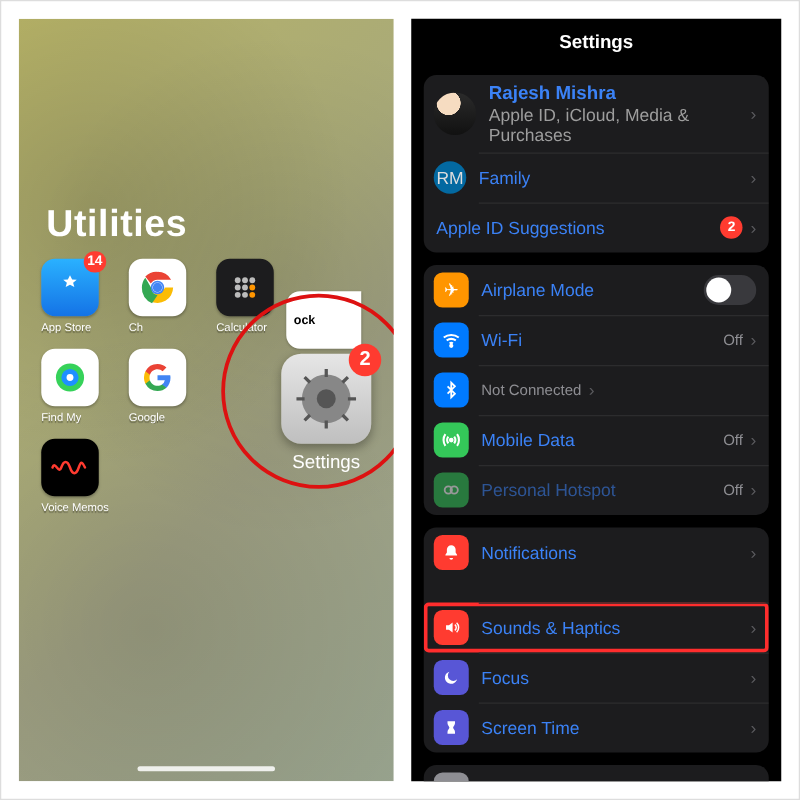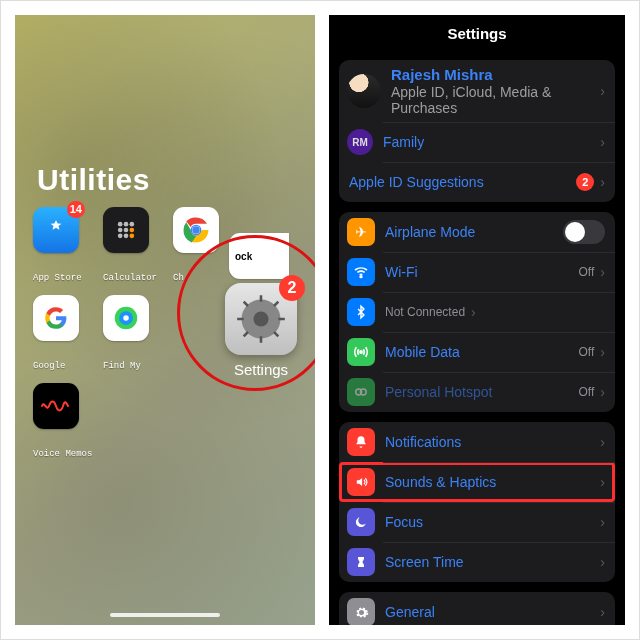--- a/index.html
+++ b/index.html
@@ -11,21 +11,21 @@
 
   
   .home-bg { position:absolute; inset:0; background: linear-gradient(135deg,#b7b367,#a9aa78 40%, #9fa082 60%, #97a28d); filter: blur(0px); }
   .home-blur { position:absolute; inset:0; background: radial-gradient(circle at 20% 25%, rgba(0,0,0,.14), transparent 40%),
                                           radial-gradient(circle at 70% 35%, rgba(0,0,0,.10), transparent 45%),
                                           radial-gradient(circle at 35% 80%, rgba(0,0,0,.10), transparent 45%); }
   .folder-title { position:absolute; left:22px; top:148px; color:#fff; font-size:30px; font-weight:700; letter-spacing:.5px; }
   .grid { position:absolute; left:18px; top:192px; width:264px; display:grid; grid-template-columns: repeat(4, 1fr); column-gap:10px; row-gap:12px; }
   .app { width:60px; display:flex; flex-direction:column; align-items:flex-start; position:relative; }
   .icon { width:46px; height:46px; border-radius:11px; position:relative; display:flex; align-items:center; justify-content:center; box-shadow:0 1px 2px rgba(0,0,0,.25); }
-  .app-label { margin-top:20px; color:#fff; font-size:9px; text-align:center; white-space:nowrap; text-shadow:0 1px 1px rgba(0,0,0,.4); overflow:hidden; text-overflow:ellipsis;font-family:Liberation Mono, monospace; }
+  .app-label { margin-top:4px; color:#fff; font-size:9px; text-align:center; white-space:nowrap; text-shadow:0 1px 1px rgba(0,0,0,.4); overflow:hidden; text-overflow:ellipsis; }
   .badge { position:absolute; top:-6px; right:-6px; min-width:17px; height:17px; padding:0 3px; background:#ff3b30; border-radius:9px; color:#fff; font-size:11px; line-height:17px; text-align:center; font-weight:600; }
 
   
   .big-wrap { position:absolute; left:198px; top:268px; width:96px; text-align:center; }
   .big-icon { width:72px; height:72px; border-radius:16px; margin:0 auto; display:flex; align-items:center; justify-content:center; position:relative; box-shadow:0 3px 8px rgba(0,0,0,.3); }
   .big-badge { position:absolute; top:-8px; right:-8px; width:26px; height:26px; background:#ff3b30; border-radius:50%; color:#fff; font-size:16px; line-height:26px; text-align:center; font-weight:700; }
   .big-label { margin-top:6px; color:#fff; font-size:15px; }
 
   .ring { position:absolute; left:162px; top:220px; width:156px; height:156px; border:3px solid #d11; border-radius:50%; pointer-events:none; }
   .home-indicator { position:absolute; left:50%; transform:translateX(-50%); bottom:8px; width:110px; height:4px; border-radius:2px; background:rgba(255,255,255,.85); }
@@ -41,26 +41,26 @@
   .row-icon { width:28px; height:28px; border-radius:7px; display:flex; align-items:center; justify-content:center; margin-right:10px; flex:0 0 28px; font-size:14px; color:#fff; }
   .row-text { flex:1; font-size:14px; color:#3b82f6; }
   .row-sub { font-size:14px; color:#9e9e9e; margin-top:1px; }
   .row-right { display:flex; align-items:center; gap:6px; }
   .value { font-size:12px; color:#8e8e93; }
   .chev { color:#5a5a5e; font-size:14px; }
   .badge-round { min-width:18px; height:18px; padding:0 4px; border-radius:9px; background:#ff3b30; color:#fff; font-size:11px; line-height:18px; text-align:center; font-weight:600; }
 
   .avatar { width:34px; height:34px; border-radius:50%; background:#333 center/cover; margin-right:10px; flex:0 0 34px; display:flex; align-items:center; justify-content:center; font-size:11px; font-weight:600; color:#ccc; }
   .avatar.photo { background: radial-gradient(circle at 35% 25%, #f6dcc1 0 28%, transparent 29%), linear-gradient(180deg,#2b2b2b,#111); }
-  .mini-avatar { width:26px; height:26px; border-radius:50%; background:#4c1d95; display:flex; align-items:center; justify-content:center; font-size:10px; font-weight:700; color:#ddd; margin-right:10px; flex:0 0 26px; }
+  .mini-avatar { width:26px; height:26px; border-radius:50%; background:#0369a1; display:flex; align-items:center; justify-content:center; font-size:14px; font-weight:400; color:#ddd; margin-right:10px; flex:0 0 26px; }
 
   .toggle { width:42px; height:24px; border-radius:12px; background:#39393d; position:relative; }
   .toggle .knob { position:absolute; top:2px; left:2px; width:20px; height:20px; border-radius:50%; background:#fff; }
 
-  .hl { outline:3px solid #ff2d2d; outline-offset:-3px; border-radius:4px; }
+  .hl { outline:3px solid #ff2d2d; outline-offset:-3px; border-radius:4px;margin-top:20px; }
 
   .row-dim .row-text, .row-dim .row-icon { opacity:.55; }
 
   
   .bg-orange{background:#ff9500}.bg-blue{background:#007aff}.bg-green{background:#34c759}.bg-red{background:#ff3b30}.bg-indigo{background:#5856d6}.bg-gray{background:#8e8e93}
 
   
   .ic-appstore{background:linear-gradient(180deg,#2ab1ff,#1473e6)}
   .ic-calc{background:#1c1c1e}
   .ic-chrome{background:#fff}
@@ -86,77 +86,77 @@
     <div class="grid">
 
       <div class="app">
         <div class="icon ic-appstore">
           <svg width="26" height="26" viewBox="0 0 24 24">
               <path d="M12 3l1.6 3 3.4.2-2.7 2.2.9 3.3L12 10l-3.2 1.7.9-3.3L7 6.2l3.4-.2z" fill="#fff"></path>
             </svg>
           <span class="badge">14</span>
         </div>
         <div class="app-label">App Store</div>
+      </div>
+      <div class="app">
+        <div class="icon ic-chrome">
+          <svg width="30" height="30" viewBox="0 0 24 24">
+              <circle cx="12" cy="12" r="10" fill="#fff"></circle>
+              <path d="M12 2a10 10 0 0 1 8.7 5H12a5 5 0 0 0-4.3 2.5L4.2 5A10 10 0 0 1 12 2z" fill="#ea4335"></path>
+              <path d="M22 12a10 10 0 0 1-14.8 8.7l4-6.9A5 5 0 0 0 17 12h5z" fill="#fbbc05"></path>
+              <path d="M2 12a10 10 0 0 1 2.2-6.3l4 6.9A5 5 0 0 0 12 17l-3.5 5A10 10 0 0 1 2 12z" fill="#34a853"></path>
+              <circle cx="12" cy="12" r="4.3" fill="#4285f4"></circle>
+              <circle cx="12" cy="12" r="3.2" fill="#fff"></circle>
+              <circle cx="12" cy="12" r="3" fill="#4285f4"></circle>
+            </svg>
+        </div>
+        <div class="app-label">Ch</div>
       </div>
       <div class="app">
         <div class="icon ic-calc">
           <svg width="28" height="28" viewBox="0 0 24 24">
               <circle cx="7" cy="7" r="2" fill="#bbb"></circle>
               <circle cx="12" cy="7" r="2" fill="#bbb"></circle>
               <circle cx="17" cy="7" r="2" fill="#bbb"></circle>
               <circle cx="7" cy="12" r="2" fill="#bbb"></circle>
               <circle cx="12" cy="12" r="2" fill="#bbb"></circle>
               <circle cx="17" cy="12" r="2" fill="#ff9500"></circle>
               <circle cx="7" cy="17" r="2" fill="#bbb"></circle>
               <circle cx="12" cy="17" r="2" fill="#bbb"></circle>
               <circle cx="17" cy="17" r="2" fill="#ff9500"></circle>
             </svg>
         </div>
         <div class="app-label">Calculator</div>
       </div>
-      <div class="app">
-        <div class="icon ic-chrome">
-          <svg width="30" height="30" viewBox="0 0 24 24">
-              <circle cx="12" cy="12" r="10" fill="#fff"></circle>
-              <path d="M12 2a10 10 0 0 1 8.7 5H12a5 5 0 0 0-4.3 2.5L4.2 5A10 10 0 0 1 12 2z" fill="#ea4335"></path>
-              <path d="M22 12a10 10 0 0 1-14.8 8.7l4-6.9A5 5 0 0 0 17 12h5z" fill="#fbbc05"></path>
-              <path d="M2 12a10 10 0 0 1 2.2-6.3l4 6.9A5 5 0 0 0 12 17l-3.5 5A10 10 0 0 1 2 12z" fill="#34a853"></path>
-              <circle cx="12" cy="12" r="4.3" fill="#4285f4"></circle>
-              <circle cx="12" cy="12" r="3.2" fill="#fff"></circle>
-              <circle cx="12" cy="12" r="3" fill="#4285f4"></circle>
-            </svg>
-        </div>
-        <div class="app-label">Ch</div>
-      </div>
       <div class="app" style="visibility:hidden">
           <div class="icon"></div>
           <div class="app-label"></div>
         </div>
 
+      <div class="app">
+        <div class="icon ic-findmy">
+          <svg width="30" height="30" viewBox="0 0 24 24">
+              <circle cx="12" cy="12" r="10" fill="#fff"></circle>
+              <circle cx="12" cy="12" r="9" fill="#36d25a"></circle>
+              <circle cx="12" cy="12" r="5.5" fill="#1e90ff"></circle>
+              <circle cx="12" cy="12" r="2.2" fill="#fff"></circle>
+            </svg>
+        </div>
+        <div class="app-label">Find My</div>
+      </div>
       <div class="app">
         <div class="icon ic-google">
           <svg width="26" height="26" viewBox="0 0 24 24">
               <path d="M21.6 12.2c0-.7-.1-1.3-.2-1.9H12v3.7h5.4a4.6 4.6 0 0 1-2 3v2.5h3.2c1.9-1.7 3-4.3 3-7.3z" fill="#4285f4"></path>
               <path d="M12 22c2.7 0 4.9-.9 6.6-2.4l-3.2-2.5c-.9.6-2 1-3.4 1-2.6 0-4.8-1.7-5.6-4.1H3.1v2.6A10 10 0 0 0 12 22z" fill="#34a853"></path>
               <path d="M6.4 14c-.2-.6-.3-1.3-.3-2s.1-1.4.3-2V7.4H3.1A10 10 0 0 0 2 12c0 1.6.4 3.1 1.1 4.6L6.4 14z" fill="#fbbc05"></path>
               <path d="M12 5.9c1.5 0 2.8.5 3.8 1.5l2.8-2.8C16.9 2.9 14.7 2 12 2A10 10 0 0 0 3.1 7.4L6.4 10c.8-2.4 3-4.1 5.6-4.1z" fill="#ea4335"></path>
             </svg>
         </div>
         <div class="app-label">Google</div>
-      </div>
-      <div class="app">
-        <div class="icon ic-findmy">
-          <svg width="30" height="30" viewBox="0 0 24 24">
-              <circle cx="12" cy="12" r="10" fill="#fff"></circle>
-              <circle cx="12" cy="12" r="9" fill="#36d25a"></circle>
-              <circle cx="12" cy="12" r="5.5" fill="#1e90ff"></circle>
-              <circle cx="12" cy="12" r="2.2" fill="#fff"></circle>
-            </svg>
-        </div>
-        <div class="app-label">Find My</div>
       </div>
       <div class="app" style="visibility:hidden">
           <div class="icon"></div>
           <div class="app-label"></div>
         </div>
       <div class="app" style="visibility:hidden">
           <div class="icon"></div>
           <div class="app-label"></div>
         </div>
 

